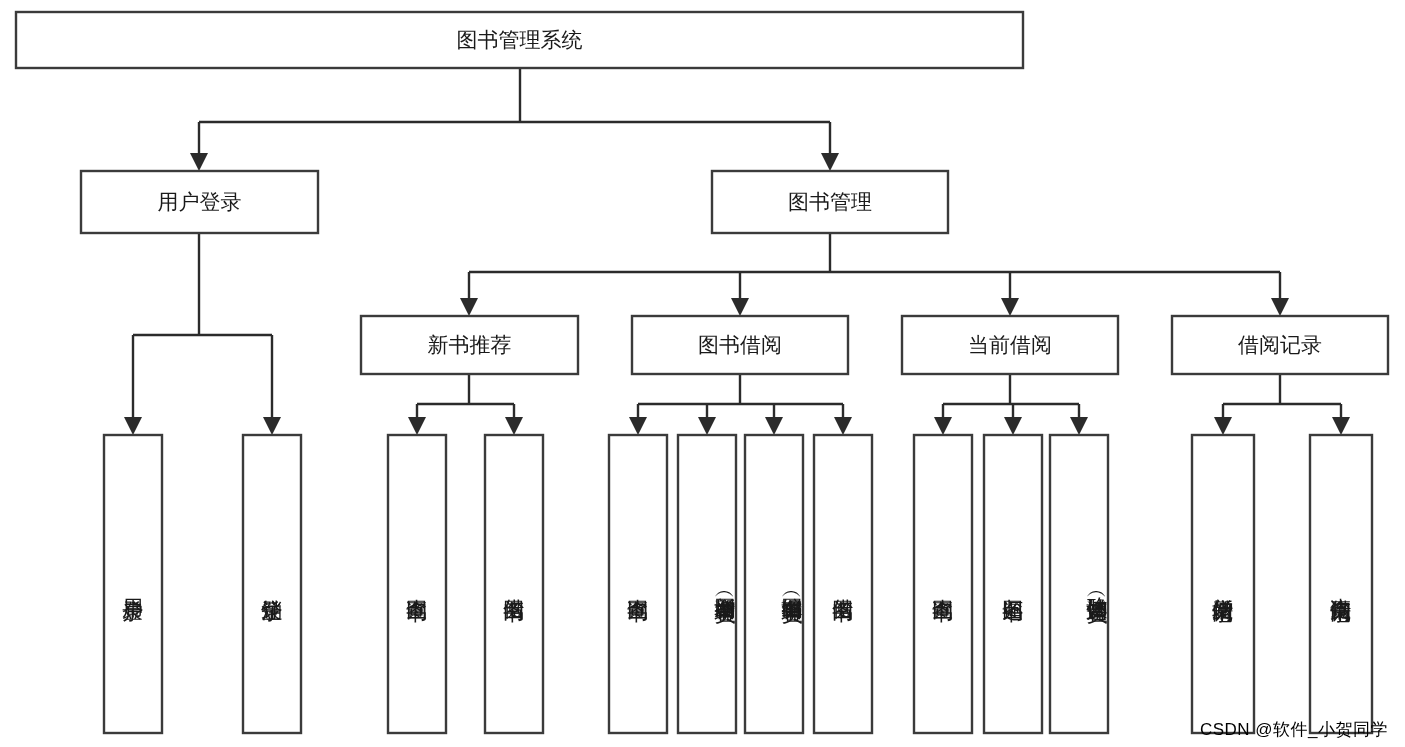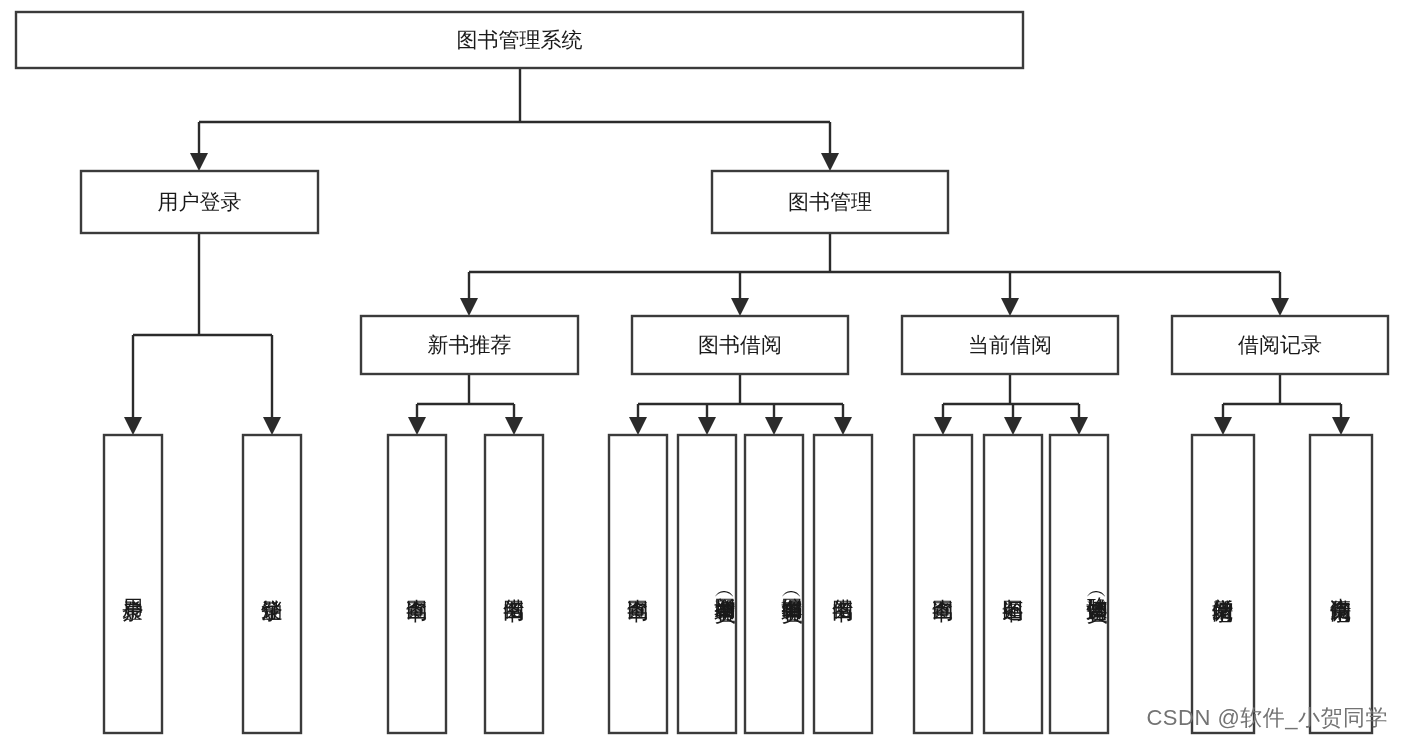--- a/index.html
+++ b/index.html
@@ -60,24 +60,24 @@
     letter-spacing: 1px;
     white-space: nowrap;
     display: flex;
     align-items: center;
     justify-content: center;
     pointer-events: none;
   }
   .watermark {
     position: absolute;
     right: 12px;
-    bottom: 14px;
-    font-family: "Liberation Sans", "DejaVu Sans", sans-serif;
-    font-size: 22px;
-    color: #737373;
+    bottom: 6px;
+    font-family: "Liberation Sans", "DejaVu Sans", sans-serif;
+    font-size: 17px;
+    color: #000000;
     letter-spacing: 0.5px;
     white-space: nowrap;
   }
 </style>
 </head>
 <body>
 
 <div id="diagram-root">
 
   <svg class="diagram-canvas" viewBox="0 0 1405 747">

